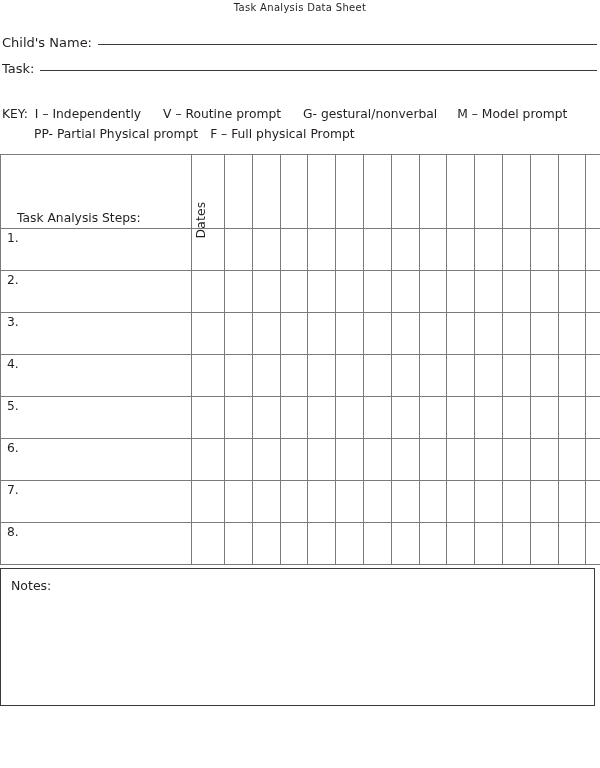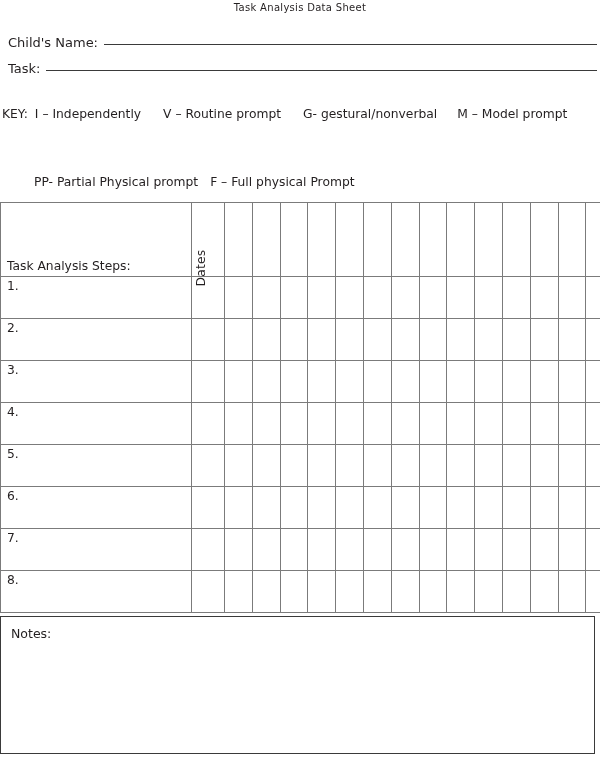--- a/index.html
+++ b/index.html
@@ -21,21 +21,21 @@
     text-align: center;
     font-size: 10px;
     letter-spacing: 0.3px;
     padding-top: 2px;
     white-space: nowrap;
   }
 
   
   .form-block {
     margin-top: 22px;
-    padding-left: 8px;
+    padding-left: 2px;
   }
   .form-row {
     display: flex;
     align-items: baseline;
     height: 26px;
   }
   .form-label {
     font-size: 13px;
     white-space: nowrap;
     flex: 0 0 auto;
@@ -51,21 +51,21 @@
   }
 
   
   .key-block {
     margin-top: 17px;
     padding-left: 2px;
     font-size: 12.3px;
     line-height: 20px;
   }
   .key-line-1 { white-space: nowrap; }
-  .key-line-2 { white-space: nowrap; padding-left: 32px; margin-top: 48px; }
+  .key-line-2 { white-space: nowrap; padding-left: 32px; }
   .key-gap-lg { display: inline-block; width: 22px; }
   .key-gap-md { display: inline-block; width: 20px; }
   .key-gap-sm { display: inline-block; width: 12px; }
   .key-head { margin-right: 7px; }
 
   
   .ta-table {
     margin-top: 10px;
     width: 597px;
     border-collapse: collapse;
@@ -78,21 +78,21 @@
   }
   .ta-table tr.head-row td { height: 73px; }
   .ta-table tr.step-row td { height: 41px; }
 
   td.col-steps { width: 190px; position: relative; }
   td.col-dates { width: 32px; position: relative; }
   td.col-data  { width: 26.8px; }
 
   .steps-caption {
     position: absolute;
-    left: 6px;
+    left: 16px;
     bottom: 3px;
     font-size: 12.3px;
     white-space: nowrap;
   }
   .dates-caption {
     position: absolute;
     left: 50%;
     bottom: 8px;
     transform: translateX(-50%) rotate(-90deg);
     transform-origin: center bottom;

